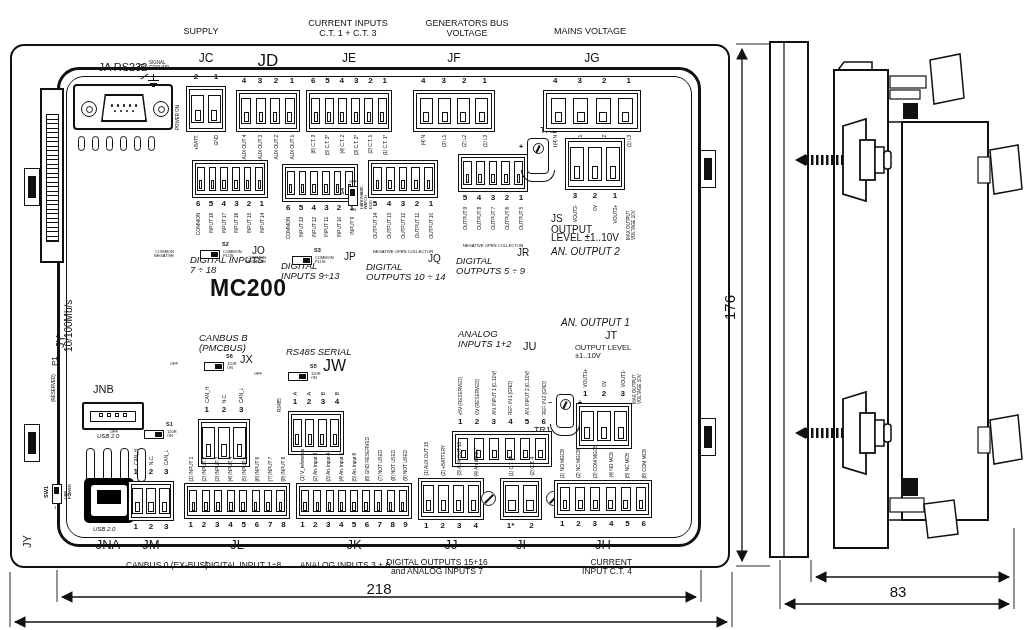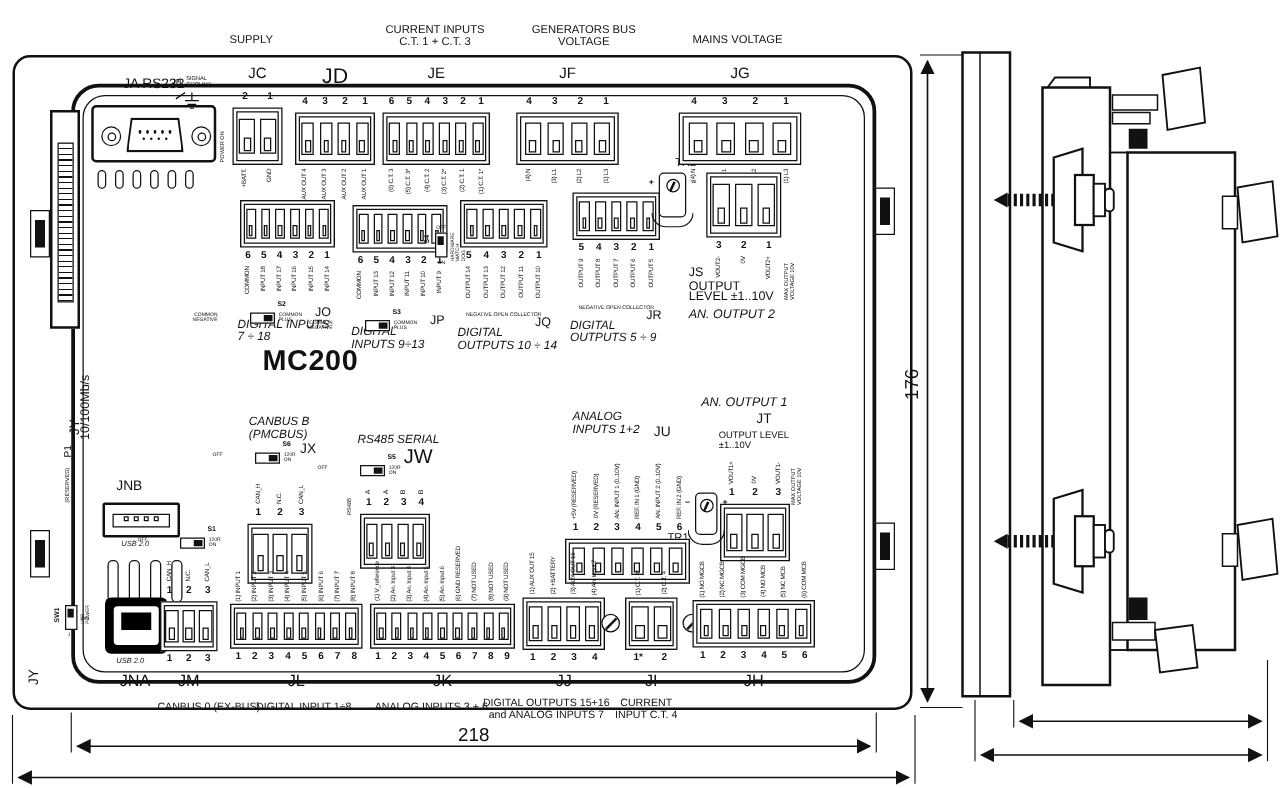--- a/index.html
+++ b/index.html
@@ -285,24 +285,25 @@
     <div class="lab b" style="font-size: 13px; width: 180px; text-align: center; left: 147px; top: 538px;">JL</div>
     <div class="lab b" style="font-size: 13px; width: 180px; text-align: center; left: 264px; top: 538px;">JK</div>
     <div class="lab b" style="font-size: 13px; width: 180px; text-align: center; left: 361px; top: 538px;">JJ</div>
     <div class="lab b" style="font-size: 13px; width: 180px; text-align: center; left: 431px; top: 538px;">JI</div>
     <div class="lab b" style="font-size: 13px; width: 180px; text-align: center; left: 513px; top: 538px;">JH</div>
     <div class="lab b" style="font-size: 8.5px; width: 180px; text-align: center; left: 77px; top: 561px;">CANBUS 0 (EX-BUS)</div>
     <div class="lab b" style="font-size: 8.5px; width: 180px; text-align: center; left: 153px; top: 561px;">DIGITAL INPUT 1÷8</div>
     <div class="lab b" style="font-size: 8.5px; width: 180px; text-align: center; left: 255px; top: 561px;">ANALOG INPUTS 3 + 6</div>
     <div class="lab b" style="font-size: 8.5px; line-height: 9px; width: 180px; text-align: center; left: 347px; top: 558px;">DIGITAL OUTPUTS 15+16
 and ANALOG INPUTS 7</div>
-    <div class="lab b" style="font-size: 8.5px; line-height: 9px; width: 180px; text-align: center; left: 427px; top: 558px;">CURRENT
+    <div class="lab b" style="font-size: 8.5px; line-height: 9px; width: 180px; text-align: right; left: 452px; top: 558px;">CURRENT
 INPUT  C.T. 4</div>
     <div class="lab" style="font-size: 15px; width: 180px; text-align: center; left: 289px; top: 581px;">218</div>
     <div class="lab vtext" style="font-size: 15px; left: 722px; top: 278px; height: 42px;">176</div>
+    <div class="lab" style="font-size: 15px; width: 180px; text-align: center; left: 808px; top: 584px;">83</div>
     <div class="blk" style="left: 186px; top: 86px; width: 40px; height: 46px;">
       <div class="pin" style="width: 12.4px; height: 28.52px;">
         <div></div>
       </div>
       <div class="pin" style="width: 12.4px; height: 28.52px;">
         <div></div>
       </div>
     </div>
     <div class="nrow" style="left: 186px; top: 72px; width: 40px; height: 12px;">
       <span>2</span>

